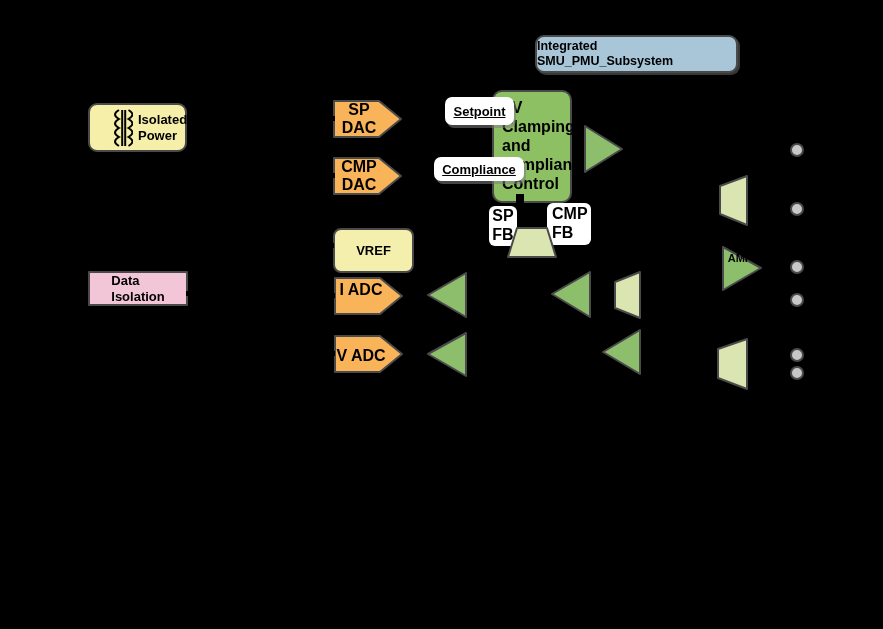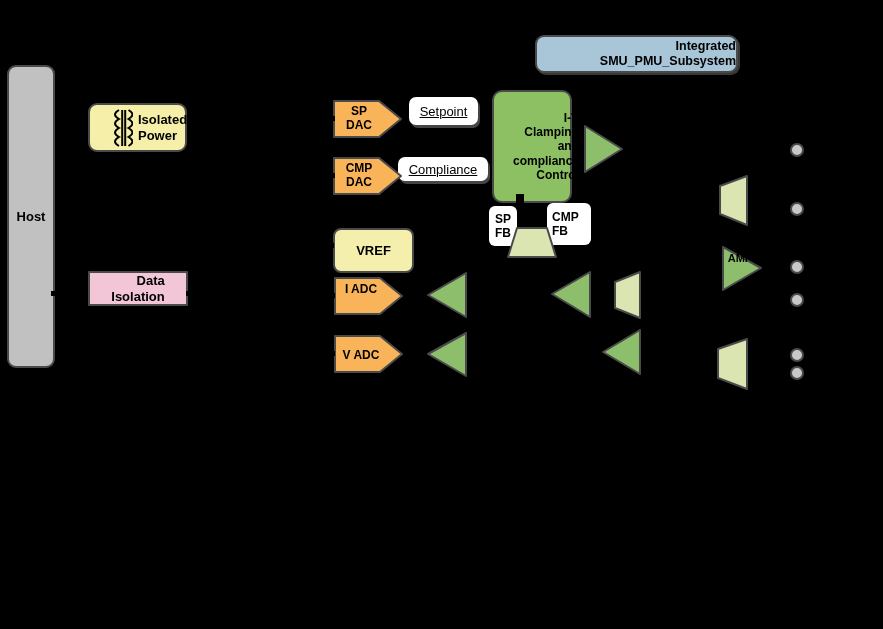--- a/index.html
+++ b/index.html
@@ -2,51 +2,49 @@
 <html><head>
 <meta charset="utf-8">
 <style>
   html,body{margin:0;padding:0;background:#000;}
   #canvas{
     position:relative;width:883px;height:629px;overflow:hidden;
     font-family:"Liberation Sans",sans-serif;color:#000;background:#000;
   }
   .box{
     position:absolute;box-sizing:border-box;border:2px solid #4a4a4a;
-    display:flex;align-items:center;justify-content:center;text-align:right;
+    display:flex;align-items:center;justify-content:center;text-align:left;
     font-weight:bold;white-space:pre-line;line-height:1.18;
   }
   .callout{
     position:absolute;box-sizing:border-box;background:#fff;border-radius:7px;
-    display:flex;align-items:center;justify-content:center;font-weight:normal;
+    display:flex;align-items:center;justify-content:center;font-weight:bold;
     box-shadow:2px 3px 0 rgba(125,125,125,.55);
+    margin-left:36px;
   }
   .callout span{text-decoration:underline;}
   .plabel{
     position:absolute;display:flex;align-items:center;justify-content:center;
     text-align:center;font-weight:bold;white-space:pre-line;line-height:1.15;
     pointer-events:none;
   }
   #shape-layer{position:absolute;left:0;top:0;pointer-events:none;}
   #shape-layer polygon{stroke:#4a4a4a;stroke-width:2;stroke-linejoin:round;}
   #shape-layer circle{stroke:#4a4a4a;stroke-width:2;}
   .nub{fill:#000;stroke:none;}
-  .fs13{font-size:13px;} .fs12{font-size:12px;} .fs11{font-size:11px;}
+  .fs13{font-size:13px;} .fs12{font-size:16px;} .fs11{font-size:11px;}
   #isolated-power{justify-content:flex-start;text-align:left;padding-left:21px;gap:5px;}
   #cmp-fb{justify-content:flex-start;text-align:left;padding-left:5px;}
   #transformer-icon svg{display:block;}
 </style>
 </head>
 <body>
 
 <div id="canvas" style="background: rgb(0, 0, 0);">
 
-  <div class="box fs13" id="host" style="left: 7px; top: 65px; width: 48px; height: 303px; border-radius: 9px; background: rgb(193, 193, 193);">
-    <span>Host</span>
-  </div>
 
   <div class="box fs13" id="isolated-power" style="left: 88px; top: 103px; width: 99px; height: 49px; border-radius: 9px; background: rgb(245, 239, 169);">
     <span id="transformer-icon">
       <svg width="22" height="40" viewBox="0 0 22 40">
         <path d="M8,2 q-8,4.5 0,9 q-8,4.5 0,9 q-8,4.5 0,9 q-8,4.5 0,9" fill="none" stroke="#000" stroke-width="2"></path>
         <line x1="11.2" y1="2" x2="11.2" y2="38" stroke="#000" stroke-width="2"></line>
         <line x1="14.2" y1="2" x2="14.2" y2="38" stroke="#000" stroke-width="2"></line>
         <path d="M17.5,2 q8,4.5 0,9 q8,4.5 0,9 q8,4.5 0,9 q8,4.5 0,9" fill="none" stroke="#000" stroke-width="2"></path>
       </svg>
     </span>

